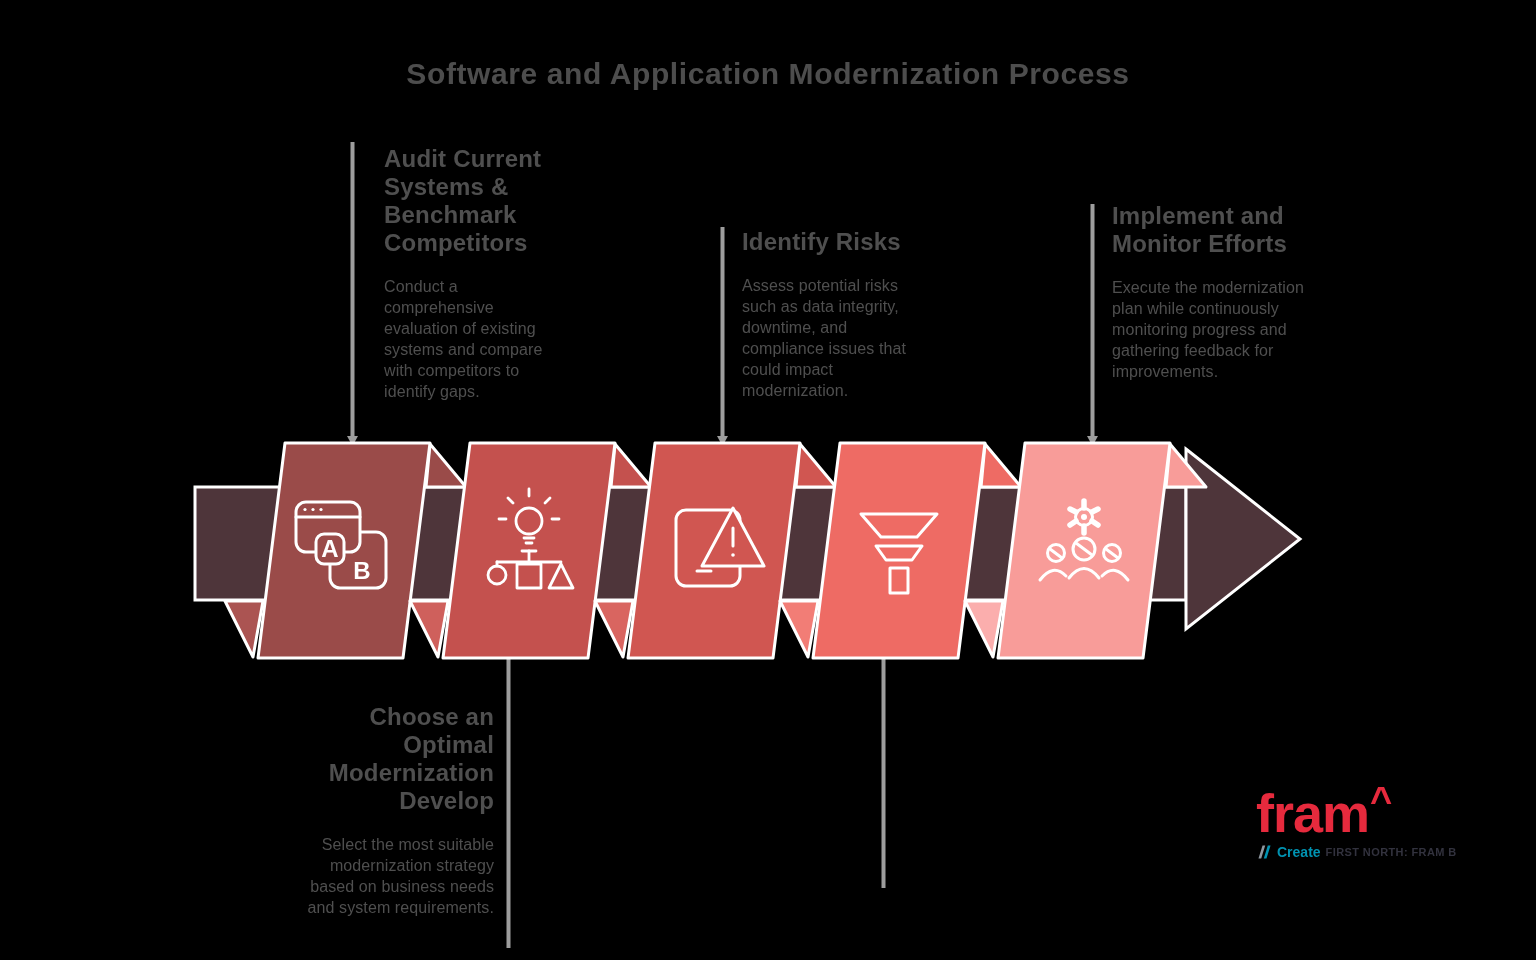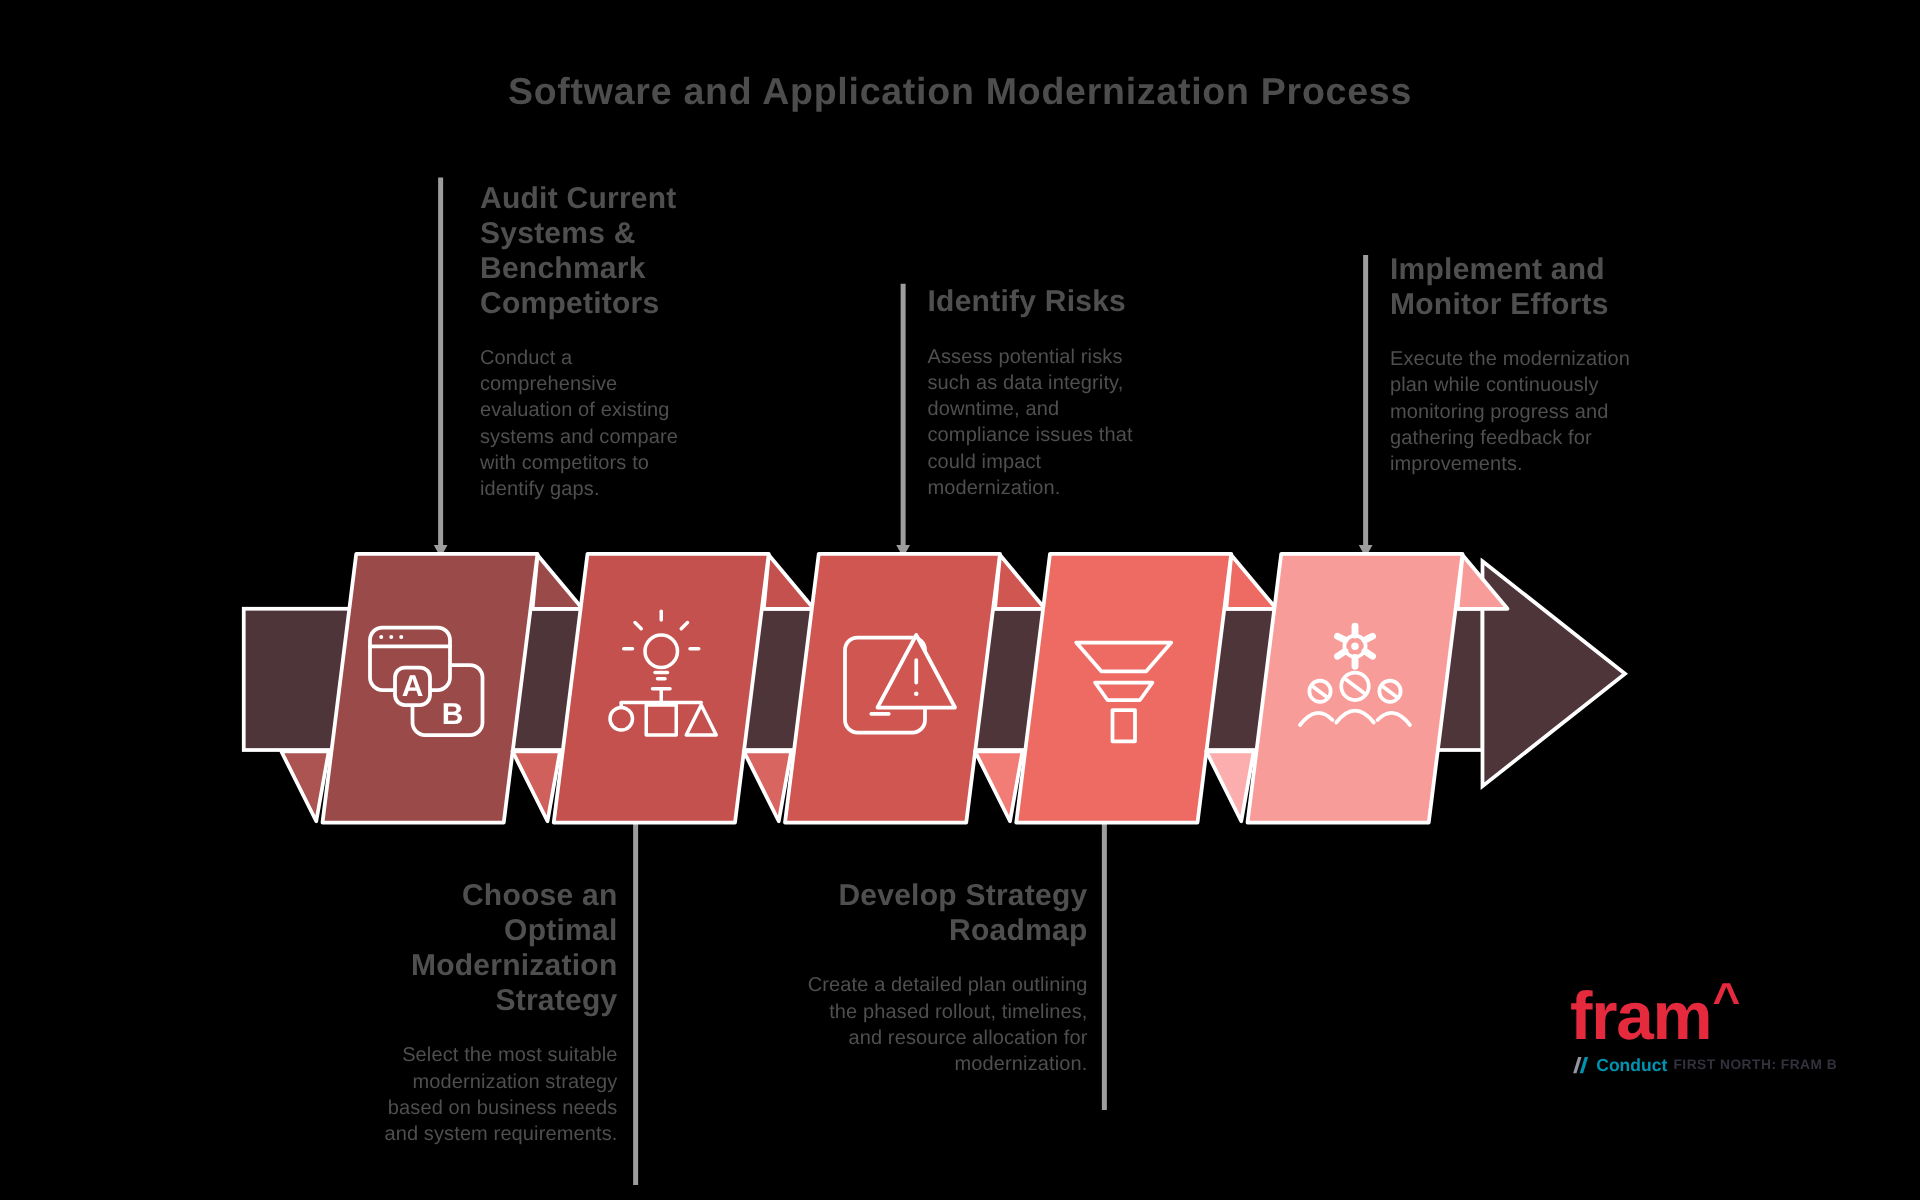--- a/index.html
+++ b/index.html
@@ -148,34 +148,30 @@
     <h3>Identify Risks</h3>
     <p>Assess potential risks such as data integrity, downtime, and compliance issues that could impact modernization.</p>
   </div>
 
   <div class="step-label label-5">
     <h3>Implement and Monitor Efforts</h3>
     <p>Execute the modernization plan while continuously monitoring progress and gathering feedback for improvements.</p>
   </div>
 
   <div class="step-label label-2">
-    <h3>Choose an Optimal Modernization Strategy</h3>
+    <h3>Choose an Optimal Modernization Develop</h3>
     <p>Select the most suitable modernization strategy based on business needs and system requirements.</p>
   </div>
 
-  <div class="step-label label-4">
-    <h3>Develop Strategy Roadmap</h3>
-    <p>Create a detailed plan outlining the phased rollout, timelines, and resource allocation for modernization.</p>
-  </div>
 
   <div class="logo">
     <span class="brand">fram</span><span class="caret">^</span>
   </div>
   <div class="nasdaq-row">
     <svg width="15" height="16" viewBox="0 0 15 16">
       <path d="M1.5,14.5 L5.5,1.5 L8.2,1.5 L4.2,14.5 Z" fill="#8f98a0"></path>
       <path d="M6.8,14.5 L10.8,1.5 L13.5,1.5 L9.5,14.5 Z" fill="#0093b2"></path>
     </svg>
-    <span class="nasdaq-name">Conduct</span>
+    <span class="nasdaq-name">Create</span>
     <span class="listing">FIRST NORTH: FRAM B</span>
   </div>
 
 </div>
 
 </body></html>

